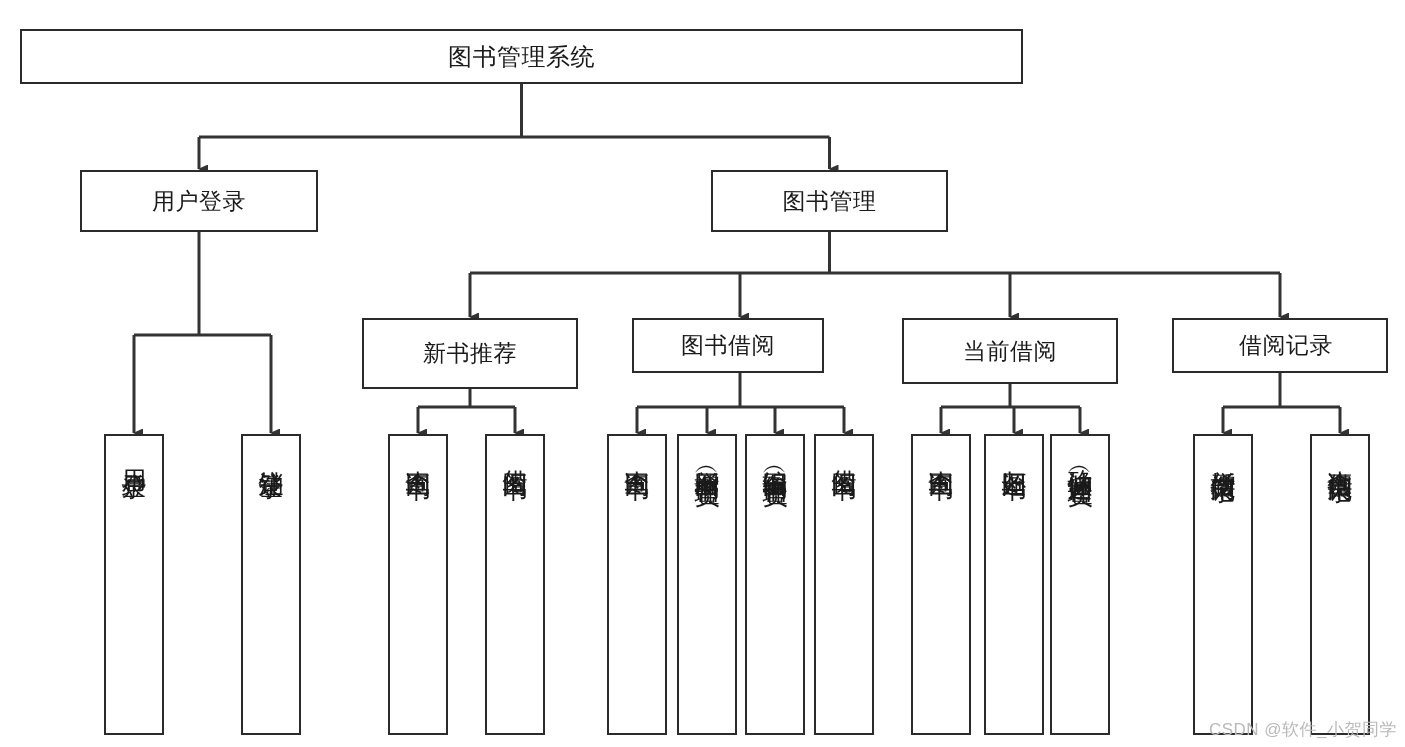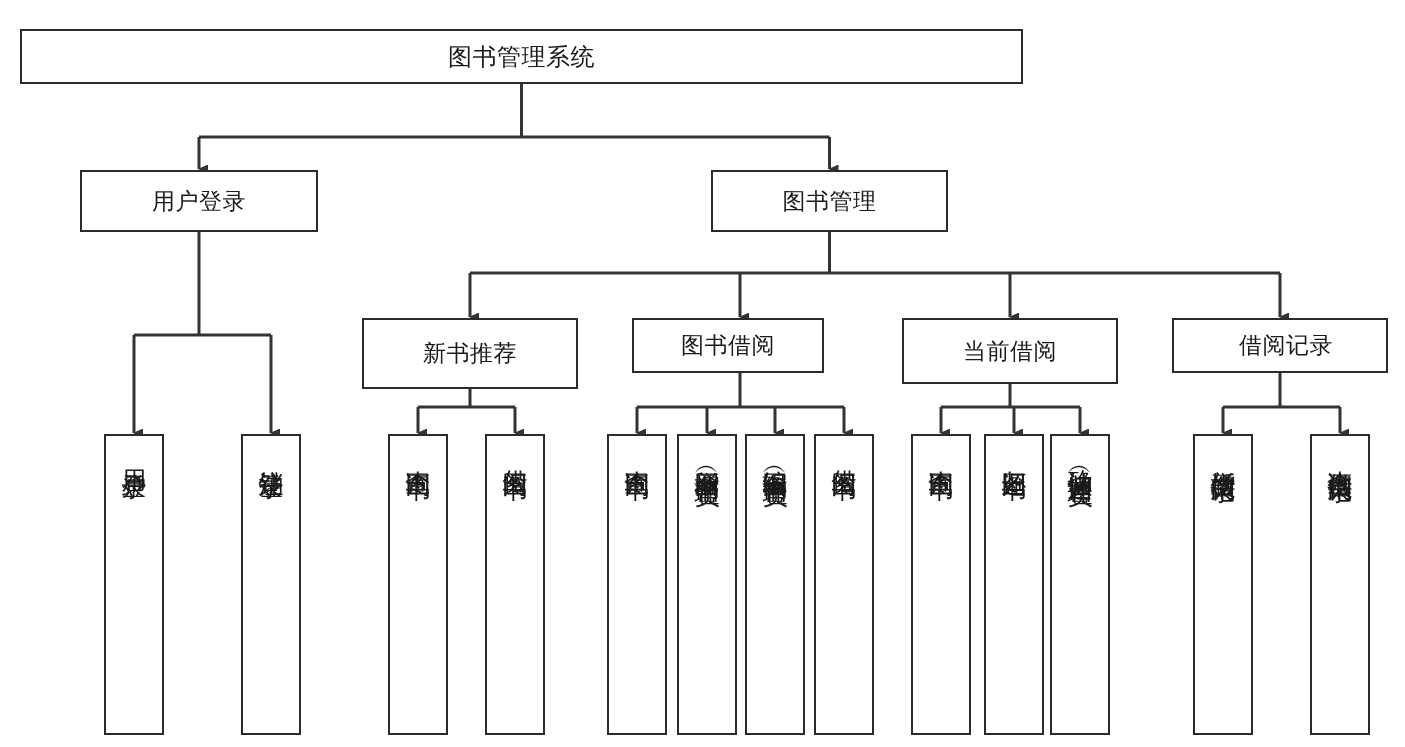--- a/index.html
+++ b/index.html
@@ -172,13 +172,14 @@
       <div class="node-box vertical" style="left: 1050px; top: 434px; width: 60px; height: 301px; border-color: rgb(43, 43, 43); background: rgb(255, 255, 255);">
         <span class="node-label" style="color: rgb(26, 26, 26);">确认归还（管理员）</span>
       </div>
       <div class="node-box vertical" style="left: 1193px; top: 434px; width: 60px; height: 301px; border-color: rgb(43, 43, 43); background: rgb(255, 255, 255);">
         <span class="node-label" style="color: rgb(26, 26, 26);">新增借阅记录</span>
       </div>
       <div class="node-box vertical" style="left: 1310px; top: 434px; width: 60px; height: 301px; border-color: rgb(43, 43, 43); background: rgb(255, 255, 255);">
         <span class="node-label" style="color: rgb(26, 26, 26);">查询借阅记录</span>
       </div>
     </div>
+  <div class="watermark">CSDN @软件_小贺同学</div>
 </div>
 
 </body></html>

